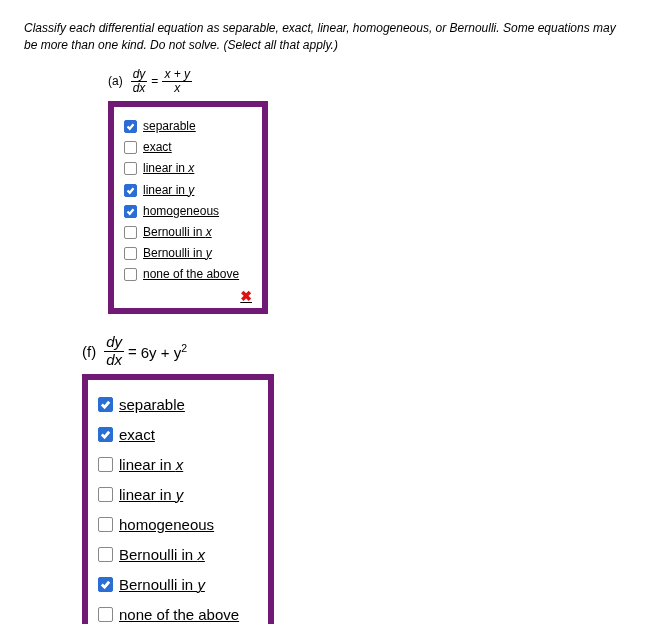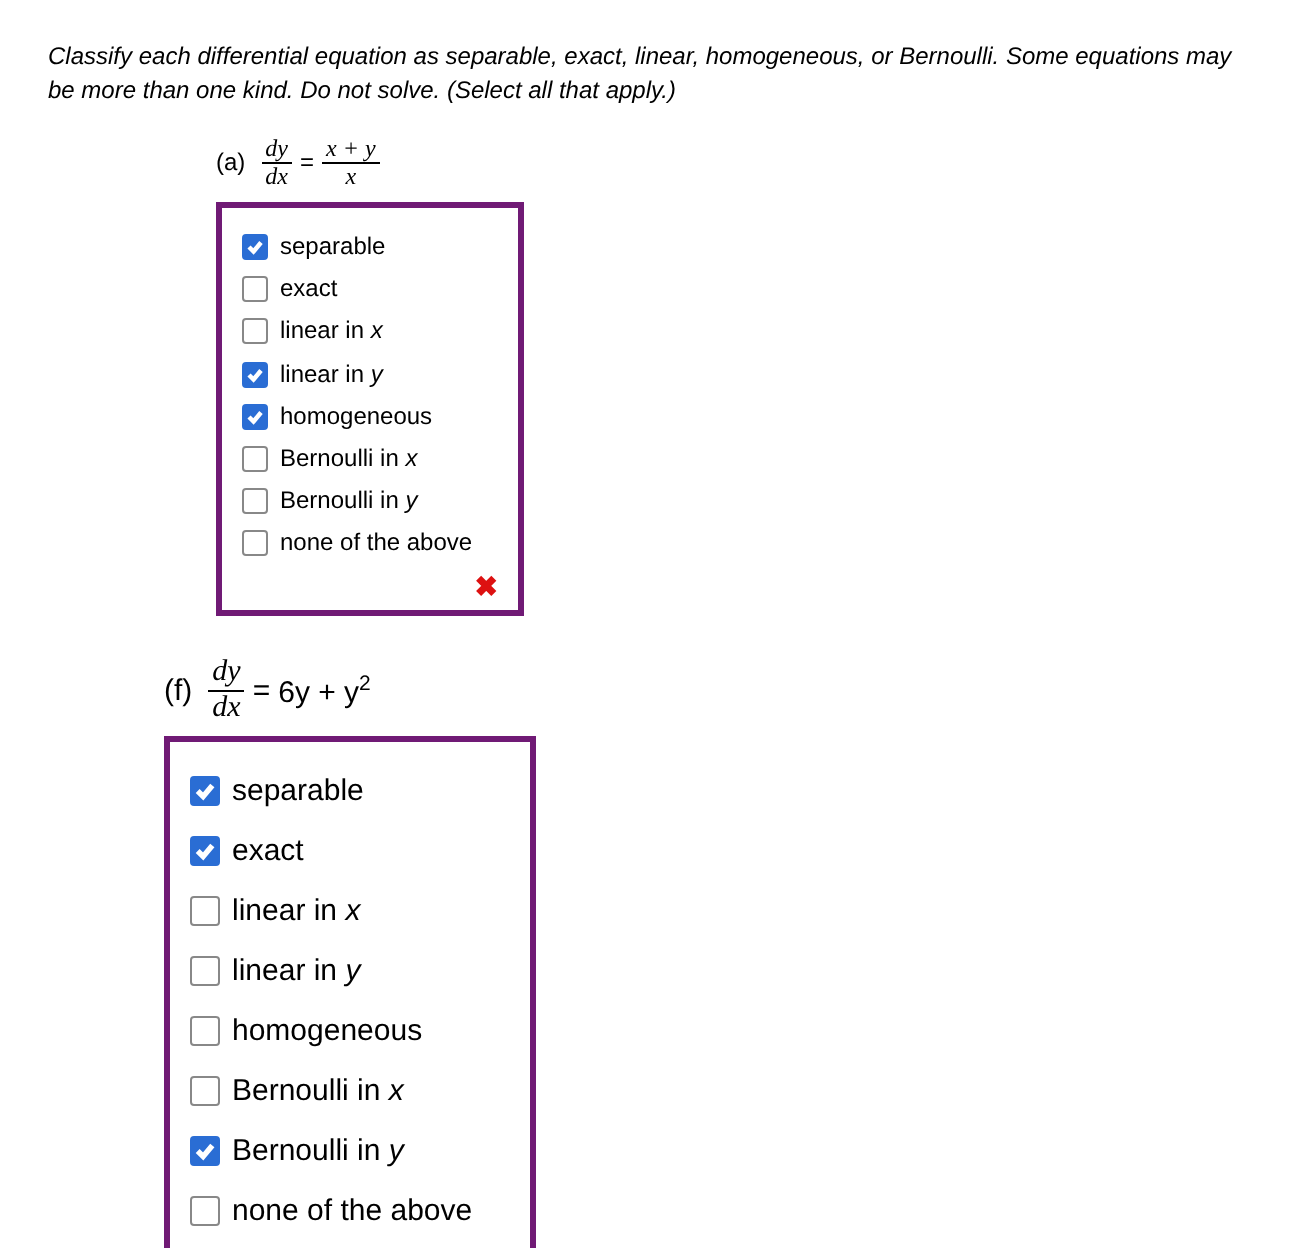--- a/index.html
+++ b/index.html
@@ -32,41 +32,41 @@
     margin-bottom: 6px;
   }
   .eq-row .label {
     margin-right: 8px;
   }
   .frac {
     display: inline-block;
     text-align: center;
     vertical-align: middle;
     font-style: italic;
-    font-family: Liberation Serif, serif;
   }
   .frac .num {
     display: block;
     border-bottom: 1px solid #000;
     padding: 0 2px;
     line-height: 1.1;
   }
   .frac .den {
     display: block;
     padding: 0 2px;
     line-height: 1.1;
   }
   .eq-op {
     margin: 0 4px;
   }
   .answer-box {
-    border: 3px solid #701a75;
+    border: 6px solid #701a75;
     padding: 8px 10px 4px 10px;
     display: inline-block;
     min-width: 128px;
+    text-decoration: underline;
   }
   .part-f .answer-box {
     min-width: 160px;
   }
   .opt {
     display: flex;
     align-items: center;
     margin: 2px 0;
     line-height: 1.6;
   }

